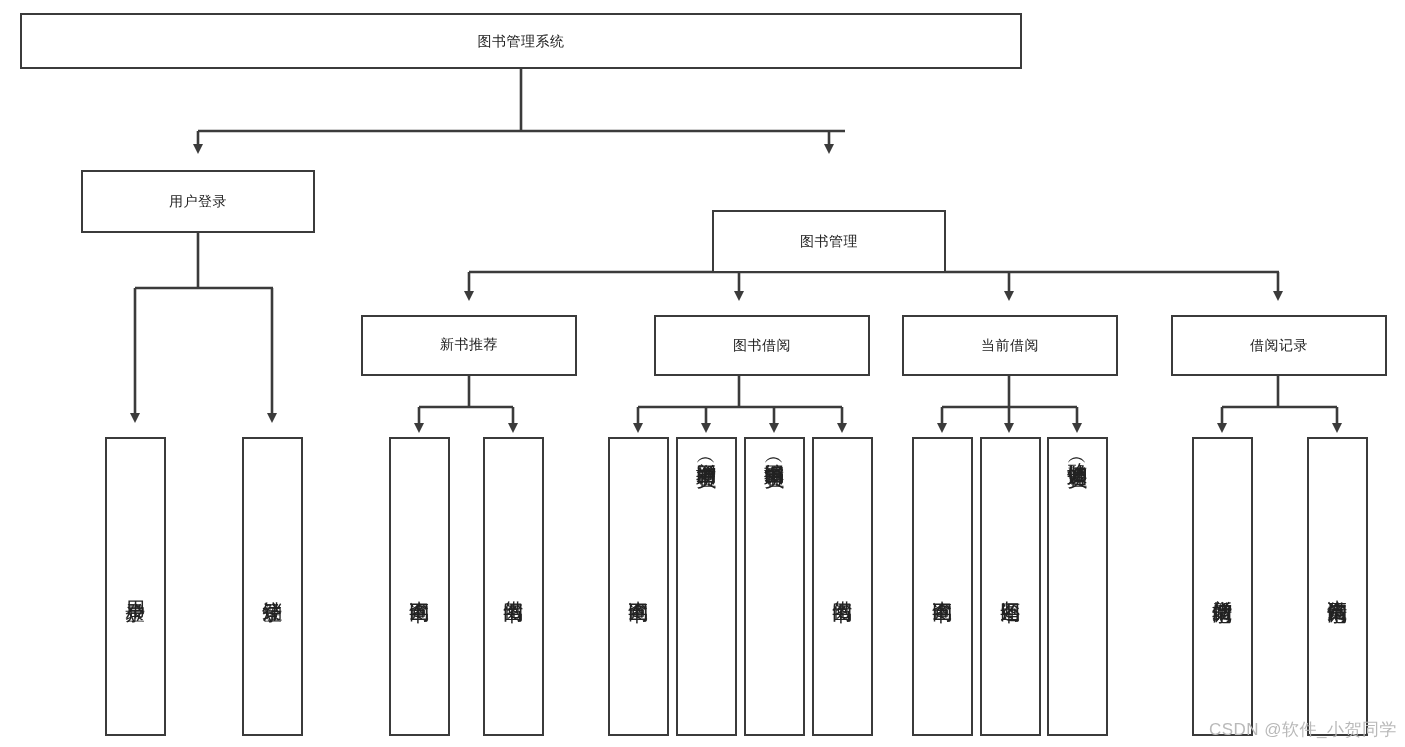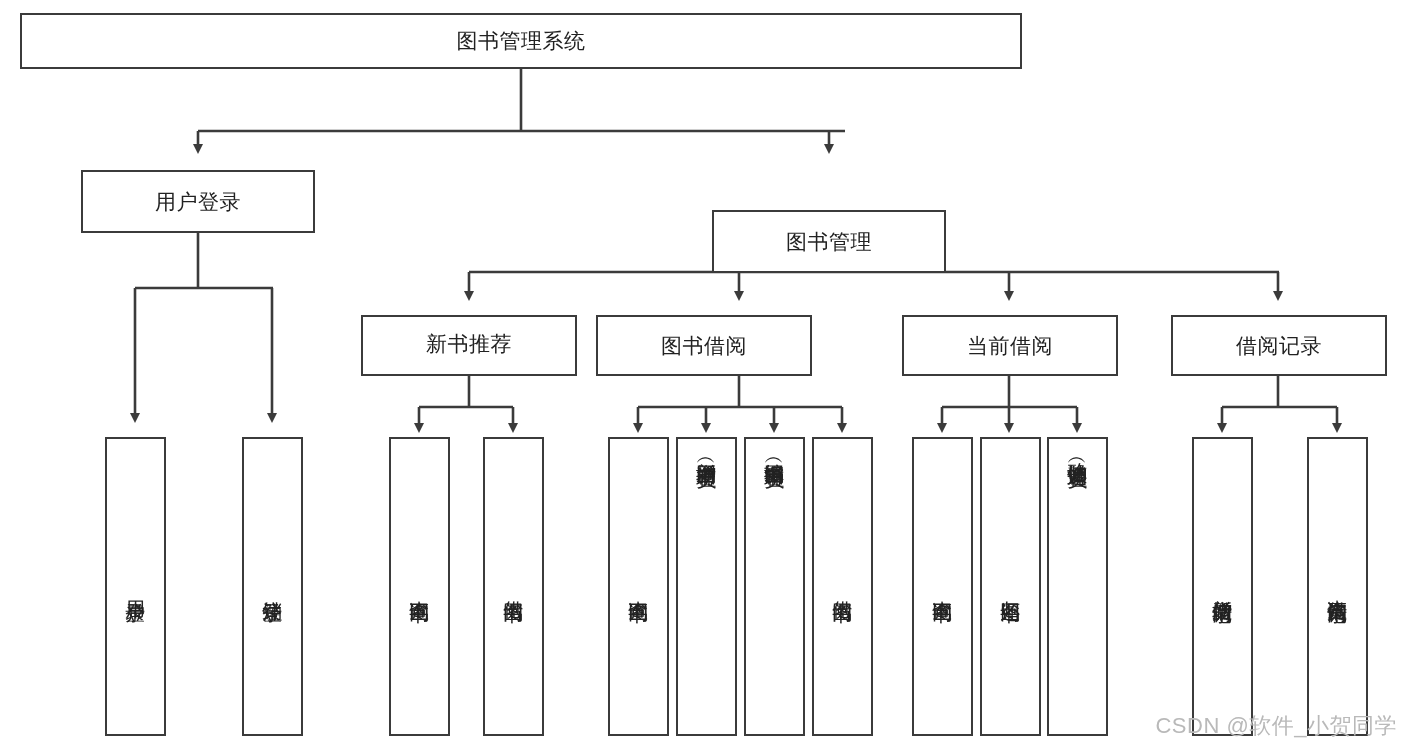--- a/index.html
+++ b/index.html
@@ -30,21 +30,21 @@
     position: absolute;
     box-sizing: border-box;
     border: 2px solid #3b3b3b;
     background: #ffffff;
     display: flex;
     align-items: center;
     justify-content: center;
     color: #222222;
   }
   .node-horizontal .node-label {
-    font-size: 21px;
+    font-size: 14px;
     line-height: 1.2;
     letter-spacing: 0.5px;
     white-space: nowrap;
   }
   .node-vertical {
     align-items: flex-start;
     justify-content: center;
     padding-top: 8px;
   }
   .node-vertical .node-label {
@@ -57,21 +57,21 @@
     display: block;
   }
   .node-vertical.v-mid {
     align-items: center;
     padding-top: 0;
   }
   #watermark {
     position: absolute;
     right: 8px;
     bottom: 6px;
-    font-size: 22px;
+    font-size: 17px;
     color: #b9b9b9;
     letter-spacing: 0.5px;
     white-space: nowrap;
     user-select: none;
   }
 </style>
 </head>
 <body>
 
 <div id="diagram-root">
@@ -136,21 +136,21 @@
   </div>
 
   <div class="node-box node-horizontal" style="left:712px; top:170px; width:234px; height:63px;margin-top:40px;">
     <span class="node-label">图书管理</span>
   </div>
 
   <div class="node-box node-horizontal" style="left:361px; top:315px; width:216px; height:61px;font-family:Liberation Mono, monospace;">
     <span class="node-label">新书推荐</span>
   </div>
 
-  <div class="node-box node-horizontal" style="left:596px; top:315px; width:216px; height:61px;">
+  <div class="node-box node-horizontal" style="left:654px; top:315px; width:216px; height:61px;">
     <span class="node-label">图书借阅</span>
   </div>
 
   <div class="node-box node-horizontal" style="left:902px; top:315px; width:216px; height:61px;">
     <span class="node-label">当前借阅</span>
   </div>
 
   <div class="node-box node-horizontal" style="left:1171px; top:315px; width:216px; height:61px;">
     <span class="node-label">借阅记录</span>
   </div>

